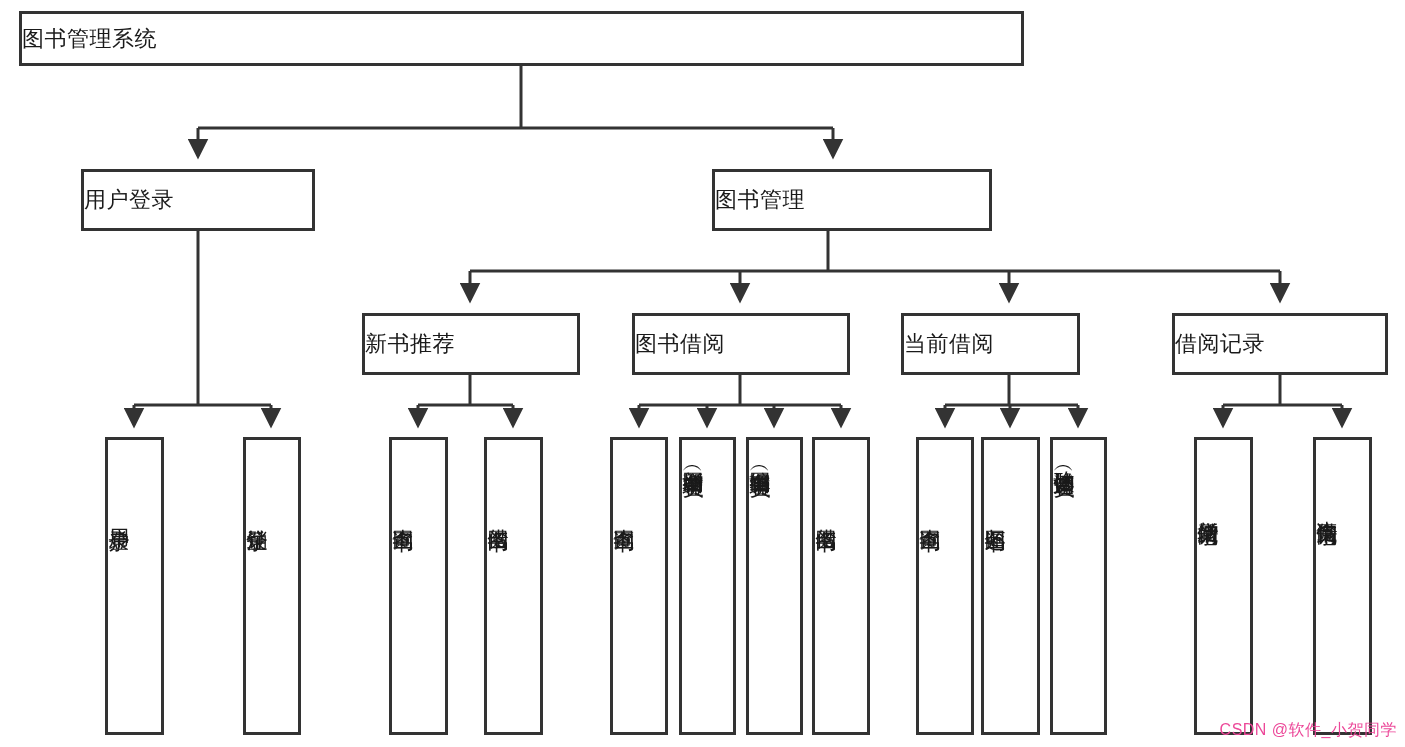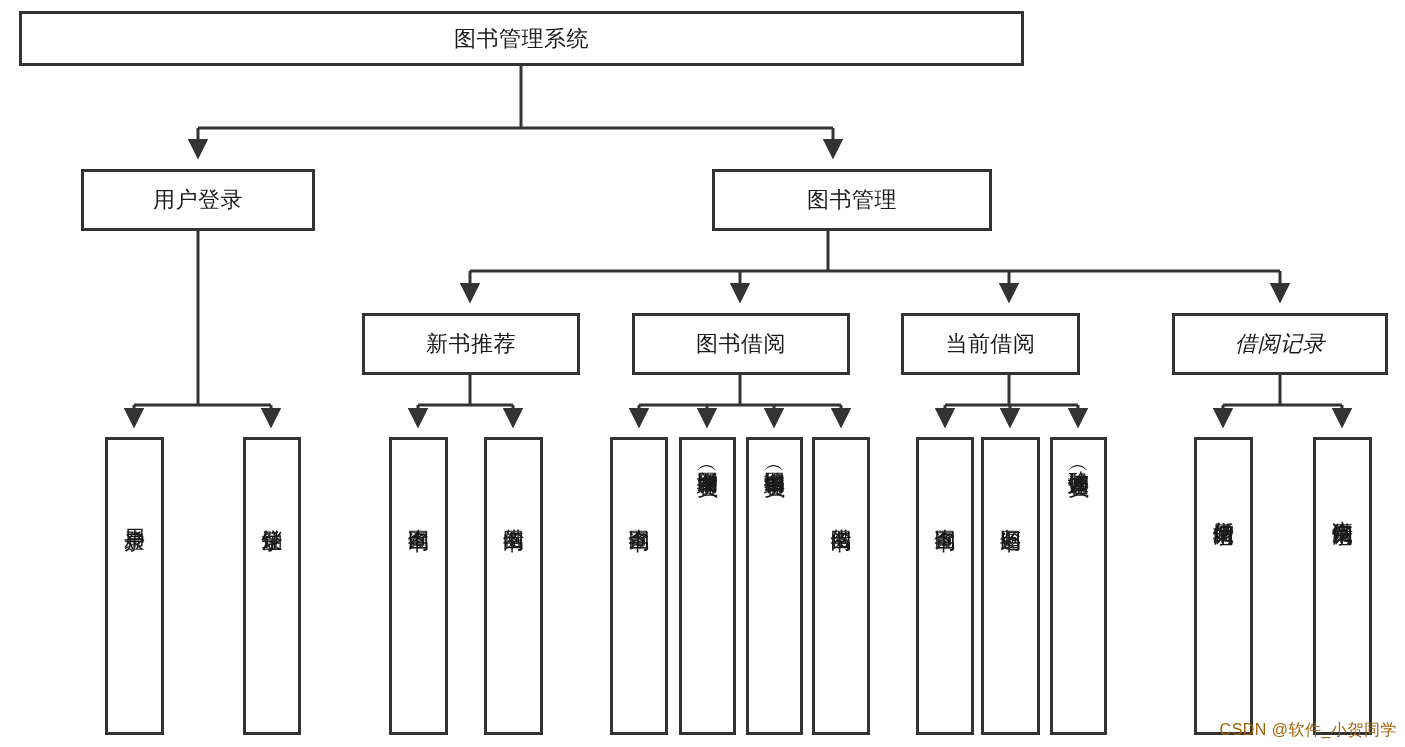--- a/index.html
+++ b/index.html
@@ -26,21 +26,21 @@
     height: 747px;
     pointer-events: none;
   }
   .node {
     position: absolute;
     box-sizing: border-box;
     background: #ffffff;
     border: 3px solid #333333;
     display: flex;
     align-items: center;
-    justify-content: center;
+    justify-content: flex-start;
     text-align: center;
     z-index: 2;
   }
   .node .lbl {
     font-size: 22px;
     line-height: 1.15;
     letter-spacing: 0.5px;
     color: #1a1a1a;
     white-space: nowrap;
   }
@@ -66,21 +66,21 @@
     margin-top: 54px;
   }
   .node.vert.top .lbl {
     margin-top: 4px;
   }
   #watermark {
     position: absolute;
     right: 8px;
     bottom: 6px;
     font-size: 16px;
-    color: #a16207;
+    color: #ec4899;
     letter-spacing: 0.5px;
     z-index: 5;
     white-space: nowrap;
   }
 </style>
 </head>
 <body>
 
 <div id="canvas">
 
@@ -152,21 +152,21 @@
   </div>
 
   <div class="node" style="left:632px; top:313px; width:218px; height:62px;">
     <span class="lbl">图书借阅</span>
   </div>
 
   <div class="node" style="left:901px; top:313px; width:179px; height:62px;">
     <span class="lbl">当前借阅</span>
   </div>
 
-  <div class="node" style="left:1172px; top:313px; width:216px; height:62px;font-style:italic;">
+  <div class="node" style="left:1172px; top:313px; width:216px; height:62px;">
     <span class="lbl">借阅记录</span>
   </div>
 
   <div class="node vert mid" style="left:105px; top:437px; width:59px; height:298px;">
     <span class="lbl">用户登录</span>
   </div>
 
   <div class="node vert mid" style="left:243px; top:437px; width:58px; height:298px;">
     <span class="lbl">注销登录</span>
   </div>

